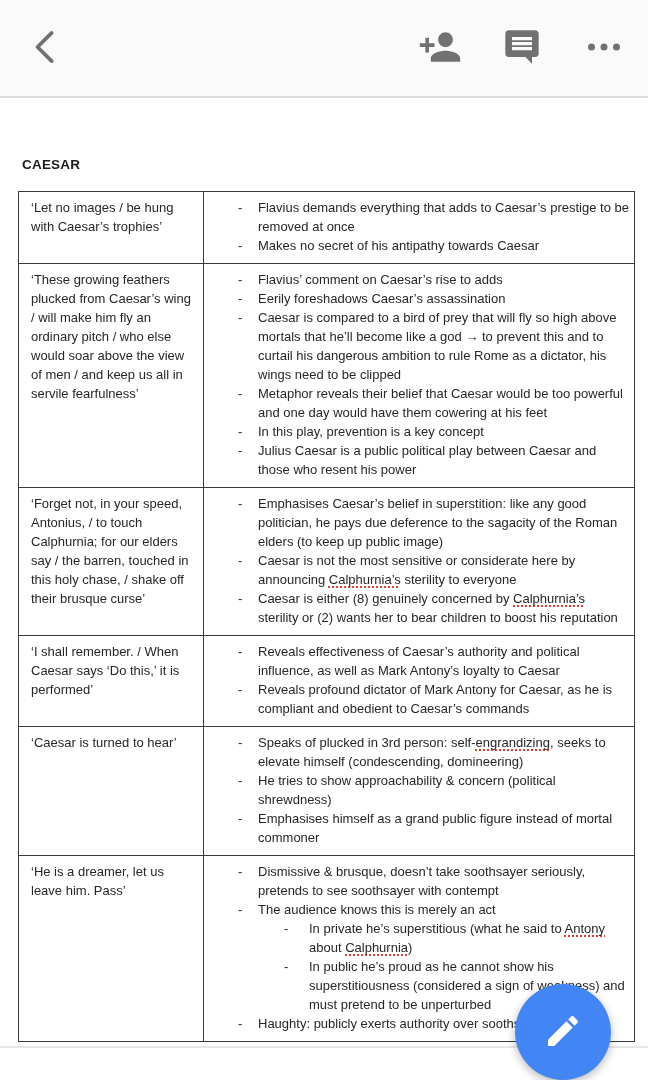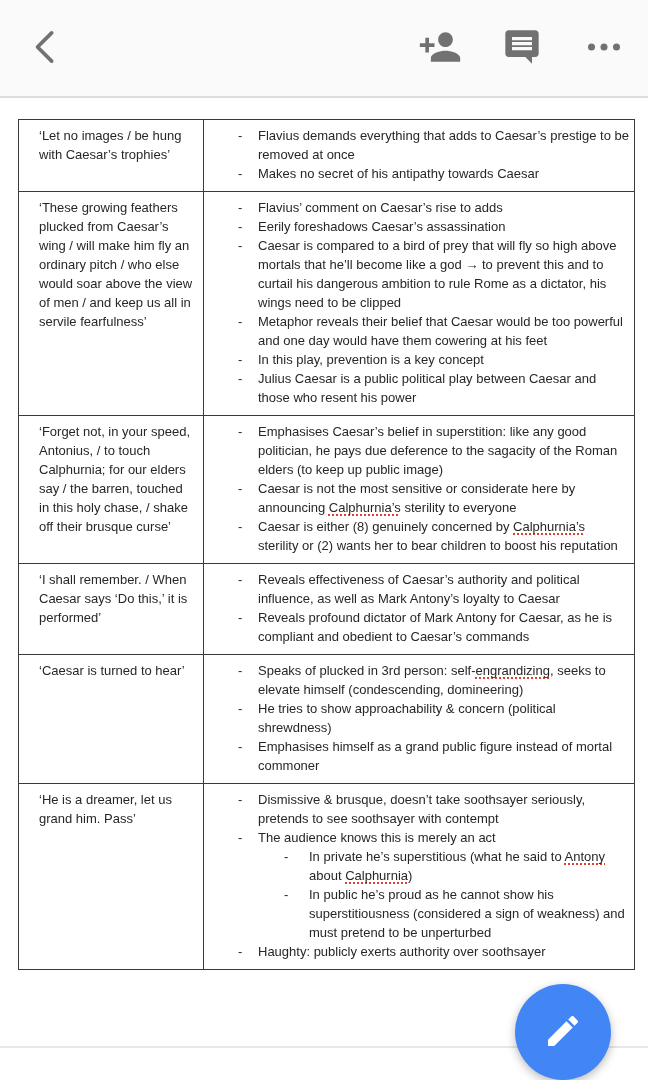--- a/index.html
+++ b/index.html
@@ -30,21 +30,21 @@
     font-size: 13.5px; font-weight: bold; letter-spacing: 0.2px; color: #1b1b1b;
   }
   .quotes-table {
     margin: 19px 0 0 18px; width: 617px;
     border-collapse: collapse; table-layout: fixed;
   }
   .quotes-table td {
     border: 1.4px solid #3a3a3a; vertical-align: top;
     font-size: 13px; line-height: 19px; color: #272727;
   }
-  td.quote-cell { width: 185px; padding: 6px 8px 8px 20px; }
+  td.quote-cell { width: 185px; padding: 6px 8px 8px 12px; }
   td.points-cell { padding: 6px 5px 8px 0; }
   .point { position: relative; padding-left: 54px; }
   .point .marker { position: absolute; left: 34px; top: 0; }
   .point.level2 { padding-left: 105px; }
   .point.level2 .marker { left: 80px; }
   .italic { }
   .misspelled {
     text-decoration: underline dotted #df3e30;
     text-decoration-thickness: 1.5px;
     text-underline-offset: 2px;
@@ -96,20 +96,21 @@
             <circle cx="4.5" cy="12" r="2.1"></circle>
               <circle cx="12" cy="12" r="2.1"></circle>
               <circle cx="19.5" cy="12" r="2.1"></circle>
           </svg>
         </span>
       </button>
     </div>
   </header>
 
   <main class="doc">
+    <h1 class="doc-heading">CAESAR</h1>
     <table class="quotes-table">
       <tbody>
           <tr>
             <td class="quote-cell">‘Let no images / be hung with Caesar’s trophies’</td>
             <td class="points-cell">
               <div class="point"><span class="marker">-</span><span>Flavius demands everything that adds to Caesar’s prestige to be removed at once</span></div>
               <div class="point"><span class="marker">-</span><span>Makes no secret of his antipathy towards Caesar</span></div>
             </td>
           </tr>
           <tr>
@@ -140,21 +141,21 @@
           </tr>
           <tr>
             <td class="quote-cell">‘Caesar is turned to hear’</td>
             <td class="points-cell">
               <div class="point"><span class="marker">-</span><span>Speaks of plucked in 3rd person: self-</span><span class="misspelled">engrandizing</span><span>, seeks to elevate himself (condescending, domineering)</span></div>
               <div class="point"><span class="marker">-</span><span>He tries to show approachability &amp; concern (political shrewdness)</span></div>
               <div class="point"><span class="marker">-</span><span>Emphasises himself as a grand public figure instead of mortal commoner</span></div>
             </td>
           </tr>
           <tr>
-            <td class="quote-cell">‘He is a dreamer, let us grand him. Pass’</td>
+            <td class="quote-cell">‘He is a dreamer, let us leave him. Pass’</td>
             <td class="points-cell">
               <div class="point"><span class="marker">-</span><span>Dismissive &amp; brusque, doesn’t take soothsayer seriously, pretends to see soothsayer with contempt</span></div>
               <div class="point"><span class="marker">-</span><span>The audience knows this is merely an act</span></div>
               <div class="point level2"><span class="marker">-</span><span>In private he’s superstitious (what he said to </span><span class="misspelled">Antony</span><span> about </span><span class="misspelled">Calphurnia</span><span>)</span></div>
               <div class="point level2"><span class="marker">-</span><span>In public he’s proud as he cannot show his superstitiousness (considered a sign of weakness) and must pretend to be unperturbed</span></div>
               <div class="point"><span class="marker">-</span><span>Haughty: publicly exerts authority over soothsayer</span></div>
             </td>
           </tr>
         </tbody>
     </table>

